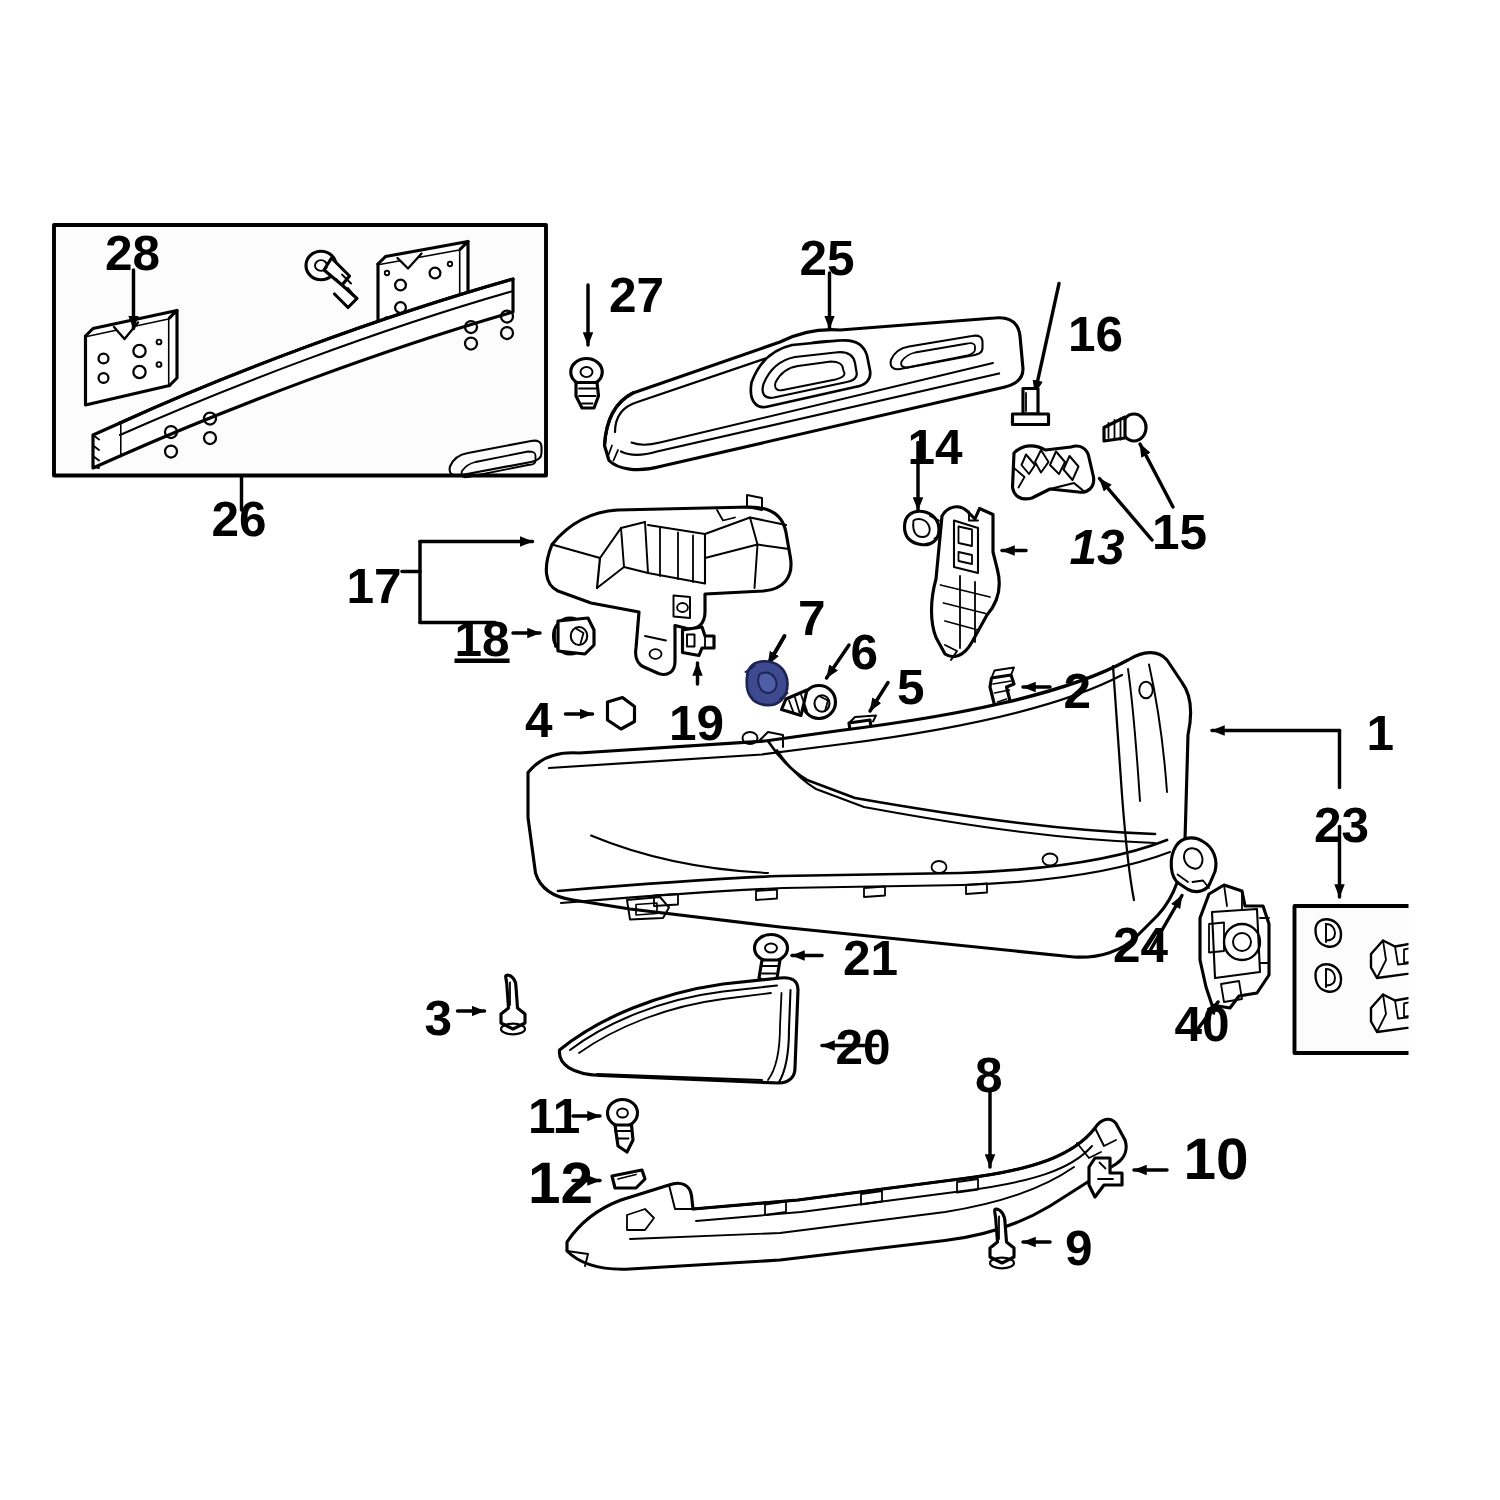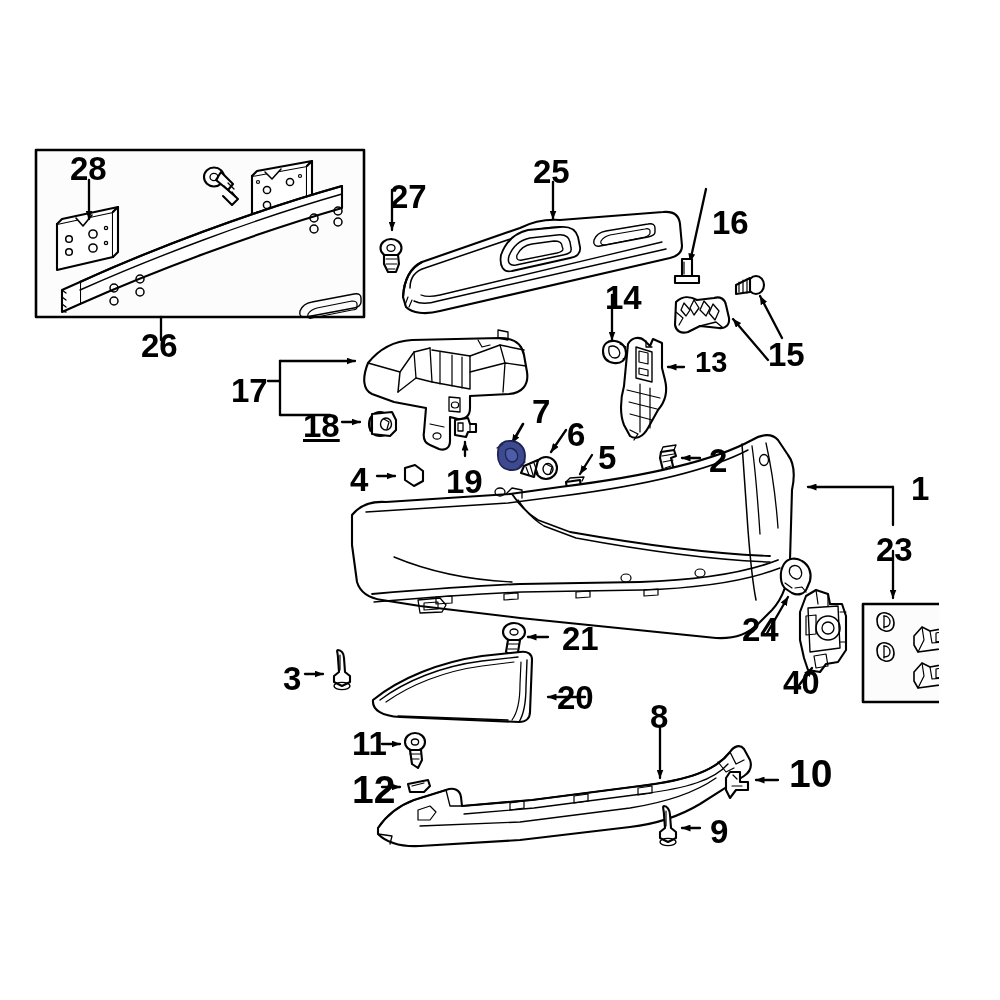--- a/index.html
+++ b/index.html
@@ -424,26 +424,26 @@
                  L668 842 L660 838 L660 832 L665 828 L664 815 C664 810 662 806 664 806 Z" fill="#fff"></path>
         <path d="M666 811 L666 826" stroke-width="1.2"></path>
         <ellipse cx="668" cy="842" rx="8" ry="3.6" stroke-width="1.4"></ellipse>
       </g>
 
     </g>
   </svg>
 
   <div class="callout" style="left:70px;  top:152px; font-size:33px;">28</div>
   <div class="callout" style="left:141px; top:329px; font-size:33px;">26</div>
-  <div class="callout" style="left:390px; top:180px; font-size:33px;">27</div>
+  <div class="callout" style="left:390px; top:180px; font-size:33px;padding-left:16px;">27</div>
   <div class="callout" style="left:533px; top:155px; font-size:33px;">25</div>
   <div class="callout" style="left:712px; top:206px; font-size:33px;">16</div>
   <div class="callout" style="left:567px; top:281px; font-size:33px;margin-left:38px;">14</div>
   <div class="callout" style="left:768px; top:338px; font-size:33px;">15</div>
-  <div class="callout" style="left:695px; top:348px; font-size:29px;">13</div>
+  <div class="callout" style="left:713px; top:348px; font-size:33px;font-style:italic;">13</div>
   <div class="callout" style="left:231px; top:374px; font-size:33px;">17</div>
   <div class="callout" style="left:303px; top:409px; font-size:33px;text-decoration:underline;">18</div>
   <div class="callout" style="left:532px; top:395px; font-size:33px;">7</div>
   <div class="callout" style="left:567px; top:418px; font-size:33px;">6</div>
   <div class="callout" style="left:598px; top:441px; font-size:33px;">5</div>
   <div class="callout" style="left:709px; top:444px; font-size:33px;">2</div>
   <div class="callout" style="left:911px; top:472px; font-size:33px;">1</div>
   <div class="callout" style="left:350px; top:463px; font-size:33px;">4</div>
   <div class="callout" style="left:446px; top:465px; font-size:33px;">19</div>
   <div class="callout" style="left:876px; top:533px; font-size:33px;">23</div>

